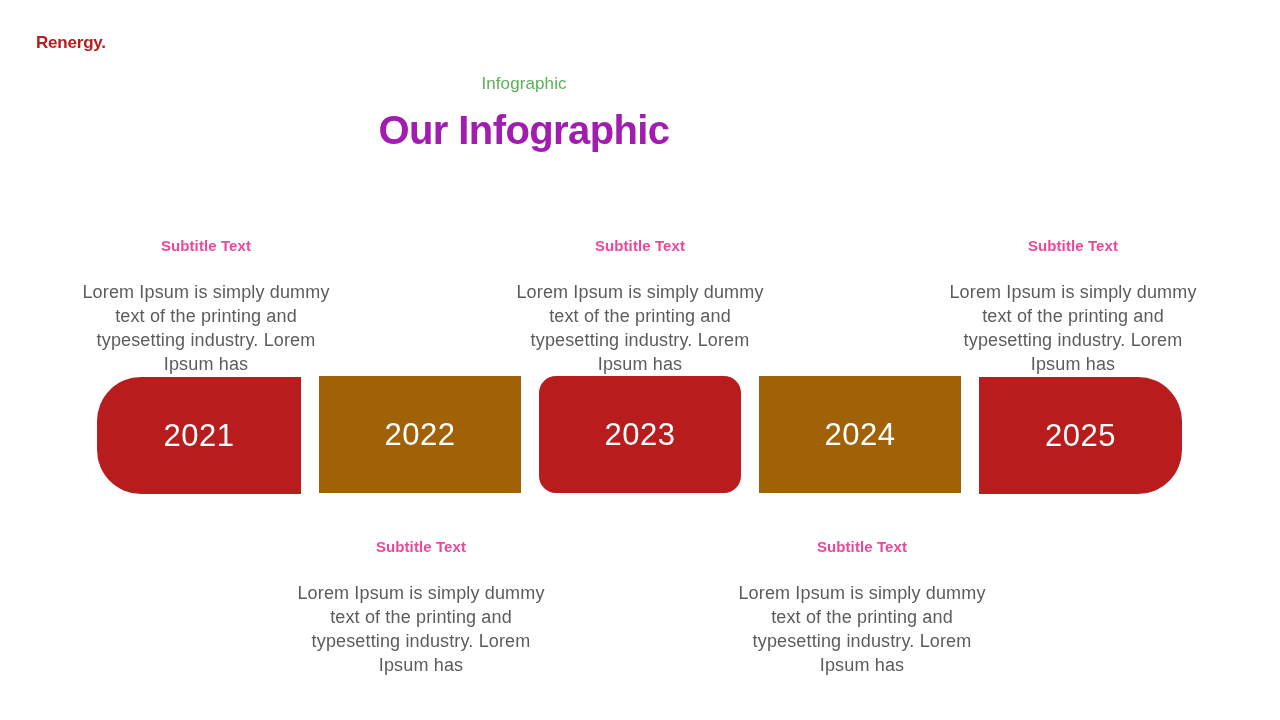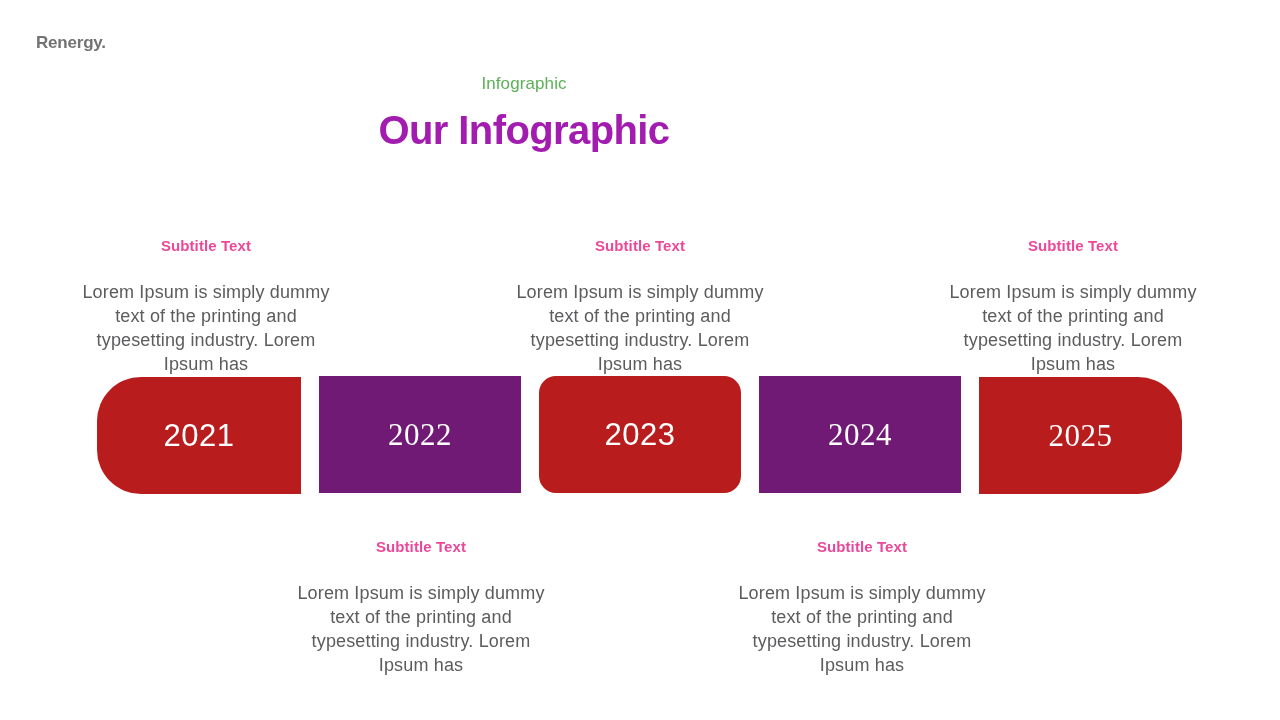--- a/index.html
+++ b/index.html
@@ -16,21 +16,21 @@
     position: relative;
   }
 
   
   .brand {
     position: absolute;
     left: 36px;
     top: 33px;
     font-size: 17px;
     font-weight: bold;
-    color: #737373;
+    color: #b91c1c;
     letter-spacing: -0.2px;
   }
 
   
   .heading {
     position: absolute;
     left: 0;
     top: 70px;
     width: 1048px;
     text-align: center;
@@ -93,29 +93,29 @@
     display: flex;
     align-items: center;
     justify-content: center;
     color: #ffffff;
     font-size: 31px;
     font-weight: normal;
     letter-spacing: 0.5px;
     pointer-events: auto;
   }
   .bar.green { background: #b91c1c; }
-  .bar.dark  { background: #701a75; font-family: Liberation Serif, serif; }
+  .bar.dark  { background: #a16207; }
 
   .bar-1 { left: 97px;  top: 377px; width: 204px; height: 117px;
            border-radius: 44px 0 0 44px; }
   .bar-2 { left: 319px; top: 376px; width: 202px; height: 117px; }
   .bar-3 { left: 539px; top: 376px; width: 202px; height: 117px; border-radius: 17px; }
   .bar-4 { left: 759px; top: 376px; width: 202px; height: 117px; }
   .bar-5 { left: 979px; top: 377px; width: 203px; height: 117px;
-           border-radius: 0 44px 44px 0; font-family: Liberation Serif, serif; }
+           border-radius: 0 44px 44px 0; }
 </style>
 </head>
 <body>
 
 <div class="brand">Renergy.</div>
 
 <div class="heading">
   <div class="eyebrow">Infographic</div>
   <div class="title">Our Infographic</div>
 </div>

